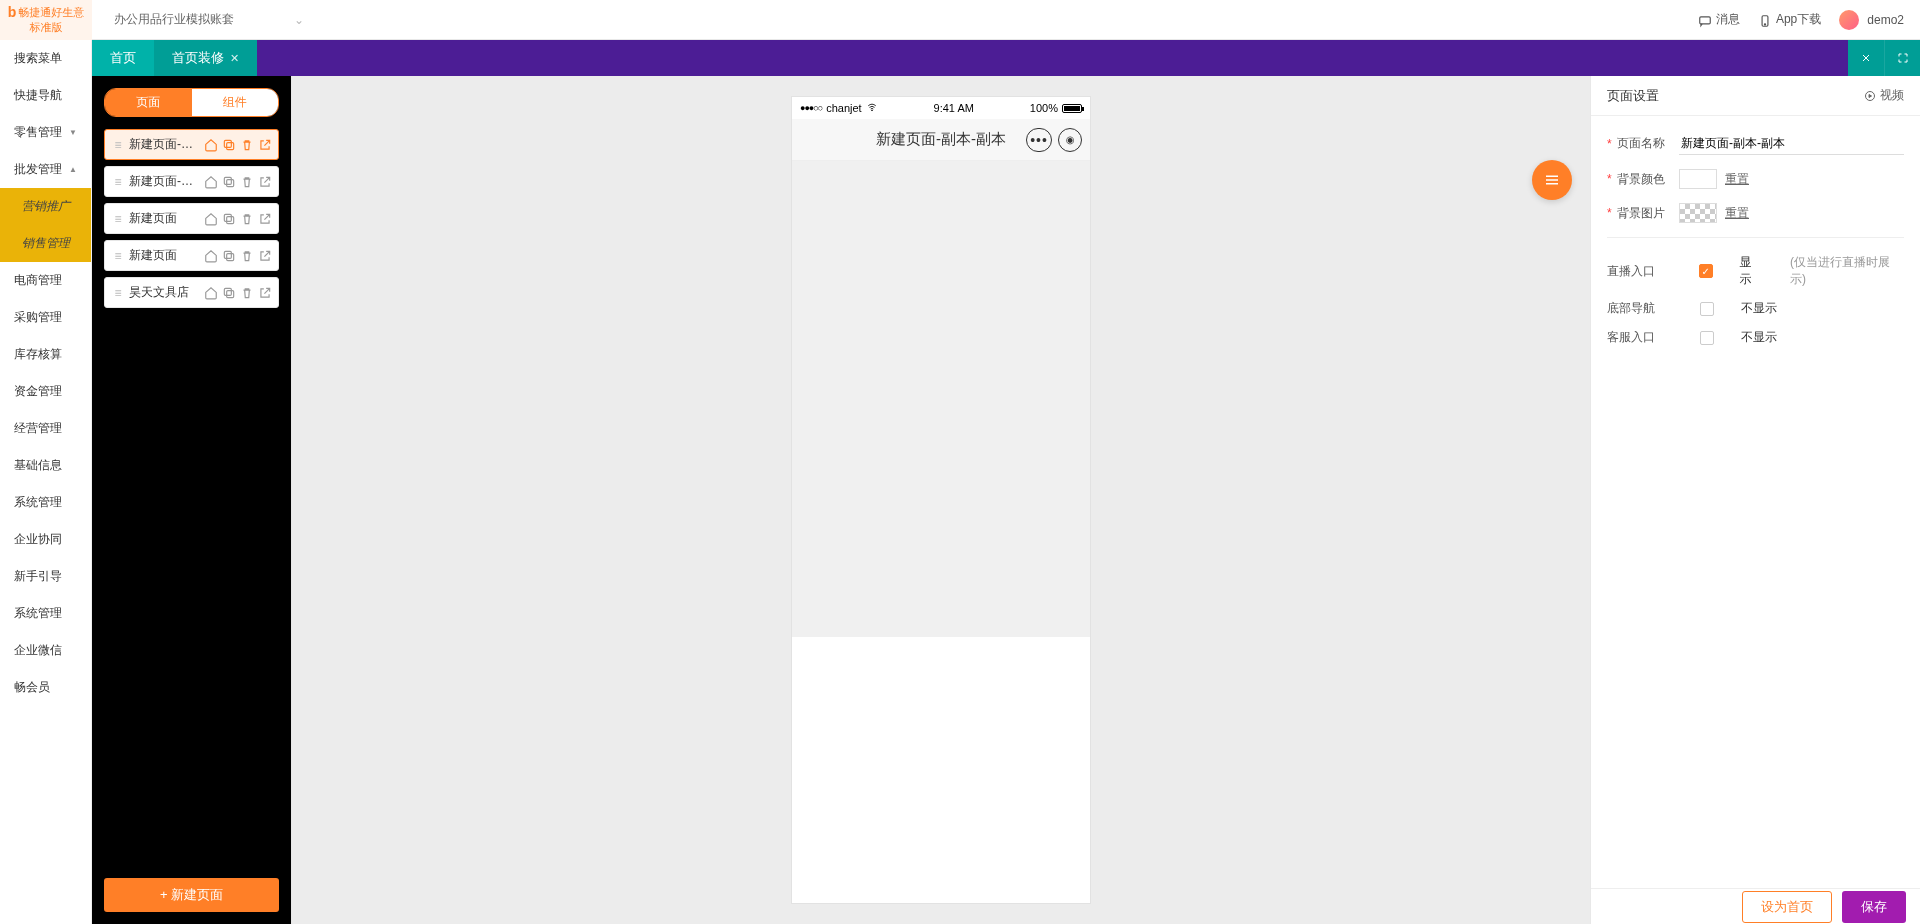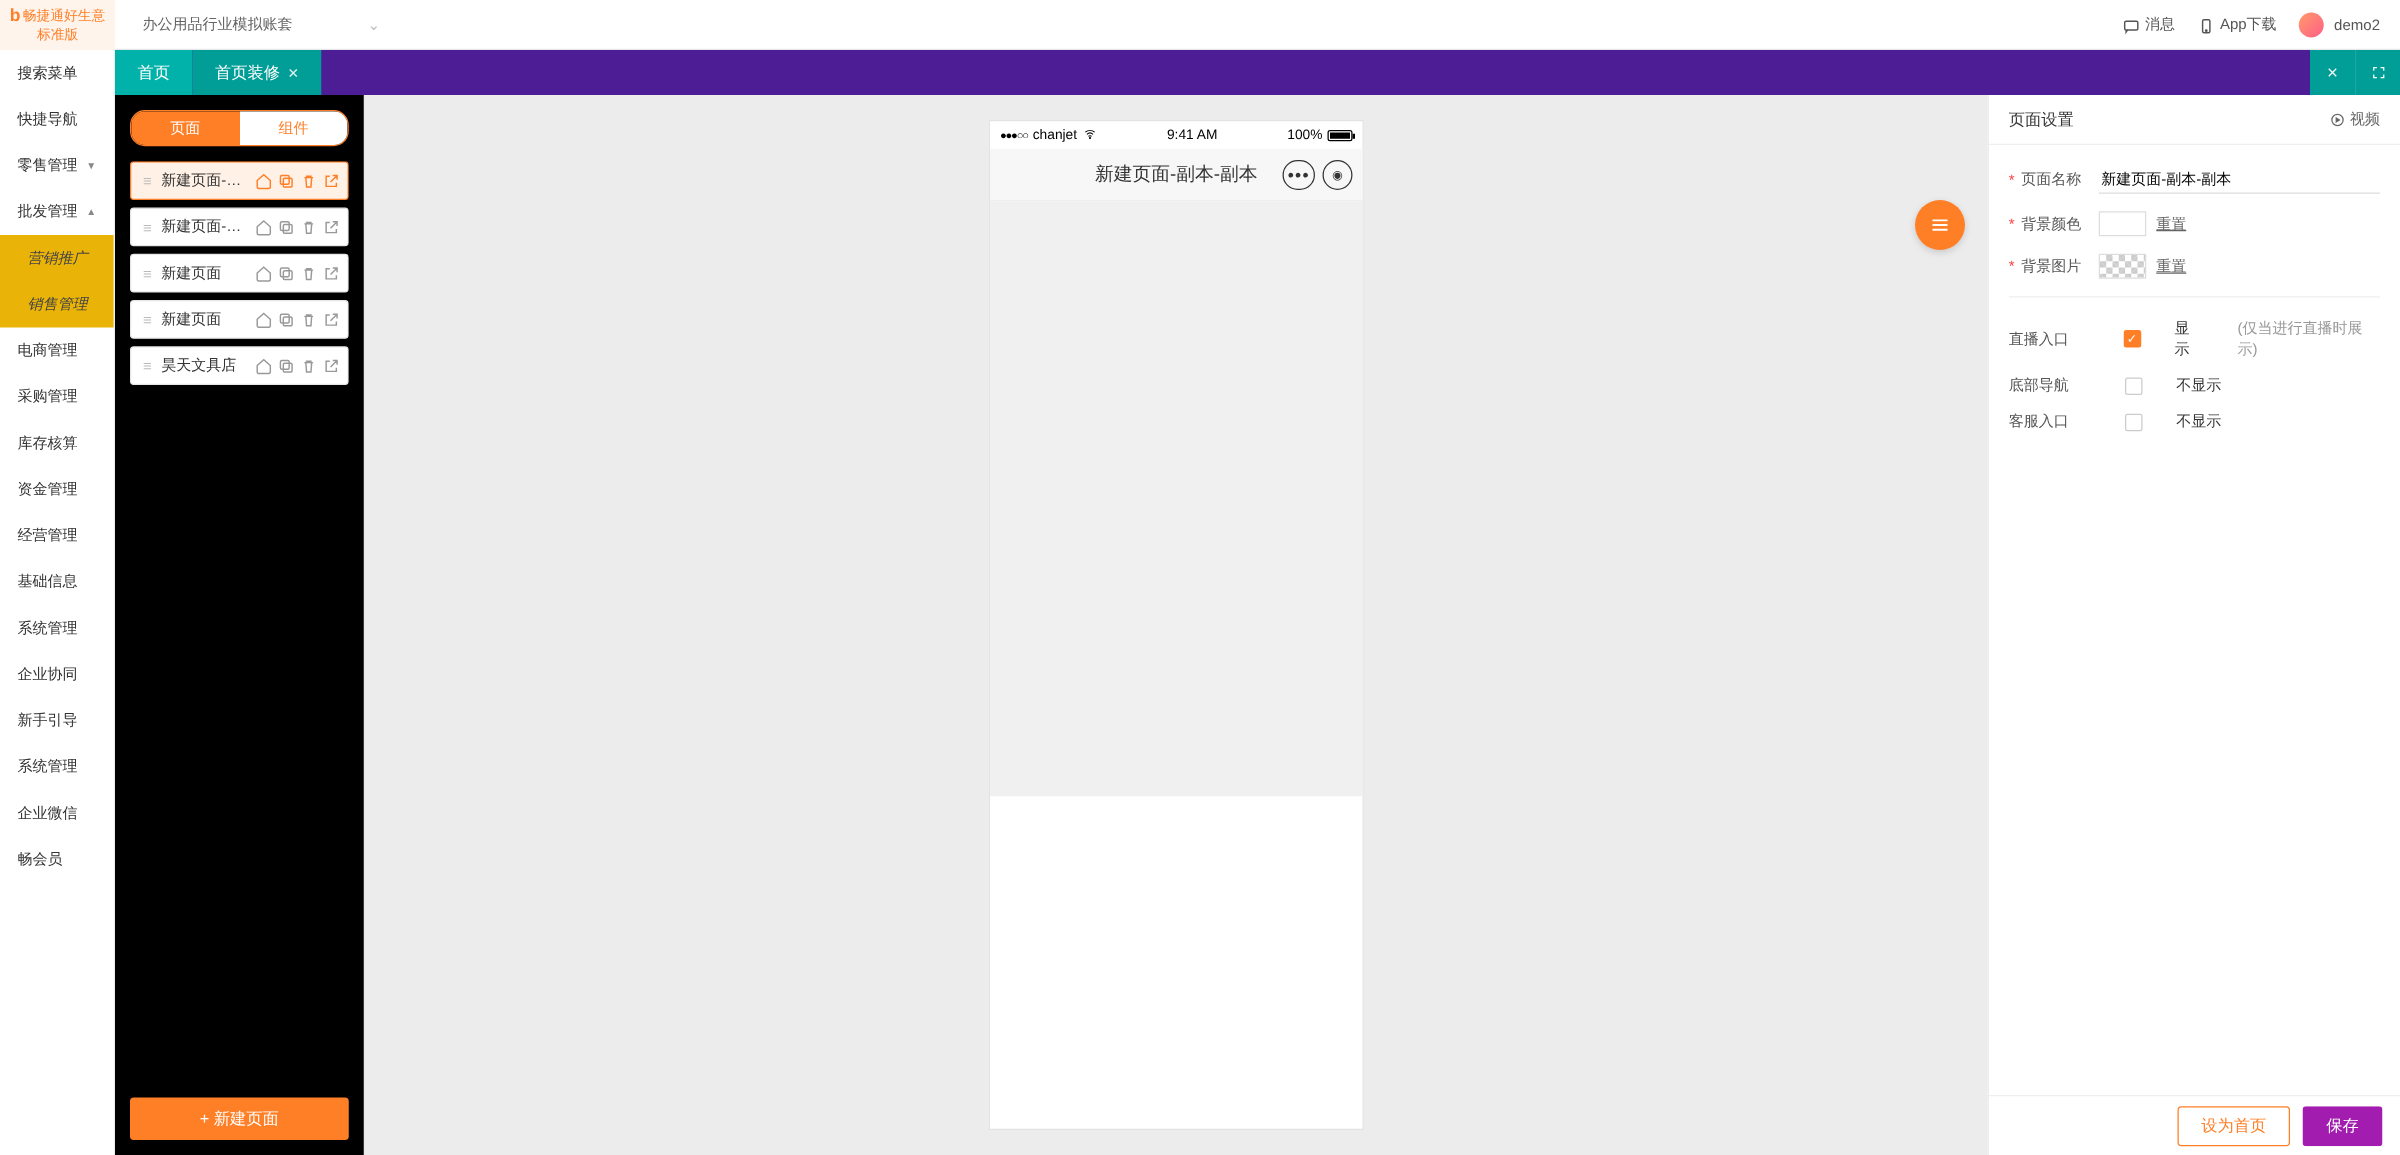--- a/index.html
+++ b/index.html
@@ -166,21 +166,21 @@
   .chk-row { display:flex; align-items:center; margin-bottom:12px; font-size:12px;gap:21px; }
   .chk-row .lab2 { width:72px; color:#555; }
   .fake-chk {
     width:14px; height:14px; border:1px solid #ccc; border-radius:2px; display:inline-flex;
     align-items:center; justify-content:center; margin-right:6px; cursor:pointer; font-size:10px; color:#fff;
   }
   .fake-chk.checked { background:#ff7f27; border-color:#ff7f27; }
   .hint { color:#999; margin-left:6px;}
   
   .settings-foot {
-    height:48px; border-top:1px solid #eee; display:flex; align-items:center; justify-content:flex-end;
+    height:36px; border-top:1px solid #eee; display:flex; align-items:center; justify-content:flex-end;
     gap:10px; padding:0 14px;
   }
   .btn {
     padding:6px 18px; border-radius:3px; font-size:13px; cursor:pointer; border:1px solid transparent;
   }
   .btn.ghost { background:#fff; border-color:#ff7f27; color:#ff7f27;}
   .btn.primary { background:#a21caf; color:#fff;}
   
 </style>
 </head>

